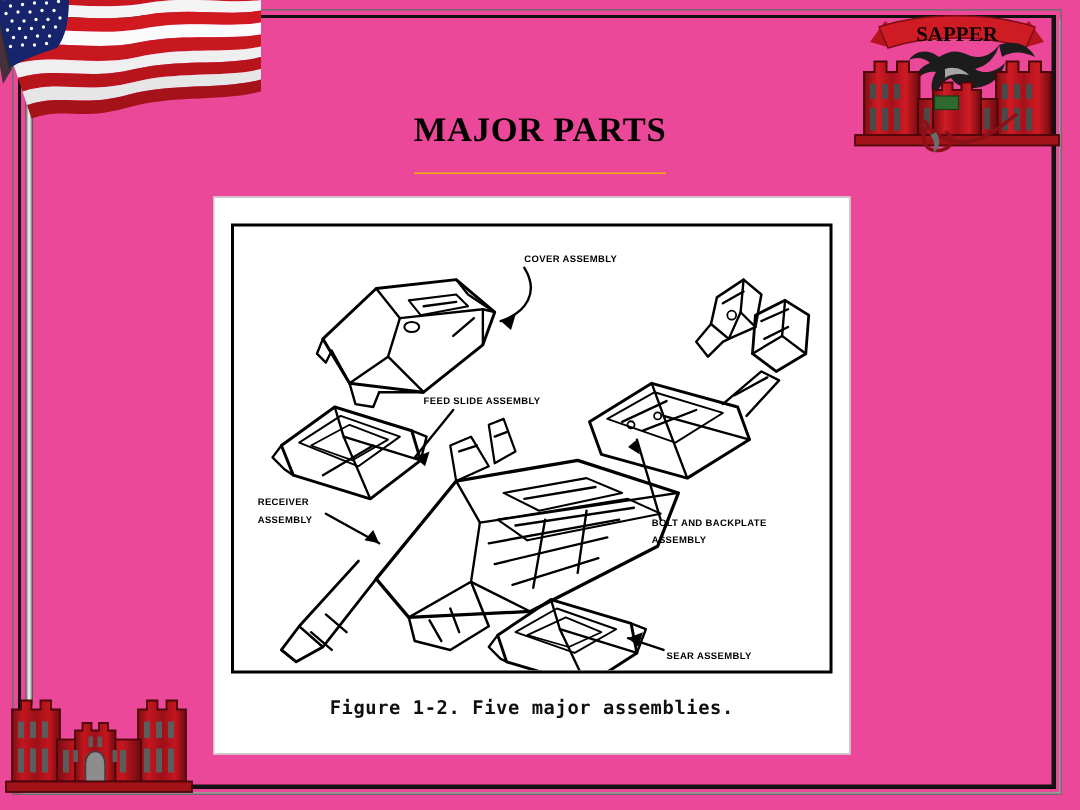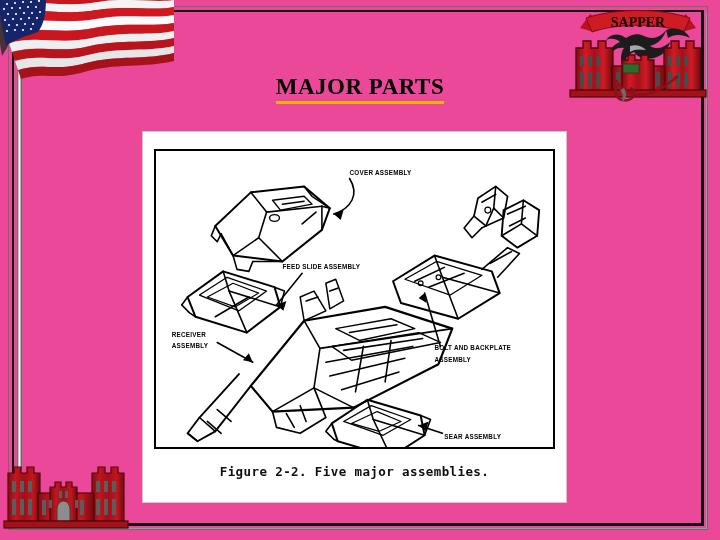--- a/index.html
+++ b/index.html
@@ -102,22 +102,22 @@
     text-align: center;
     font-family: "Liberation Serif", "DejaVu Serif", serif;
     font-weight: bold;
     font-size: 23px;
     letter-spacing: 0.5px;
     color: #000000;
     z-index: 5;
   }
   .title-text {
     display: inline-block;
-    border-bottom: 3px solid #eab308;
-    padding-bottom: 1px;
+    border-bottom: 1px solid #eab308;
+    padding-bottom: 15px;
   }
 
   
   .picture {
     position: absolute;
     left: 142px;
     top: 131px;
     width: 425px;
     height: 372px;
     background: #ffffff;
@@ -477,16 +477,16 @@
         <text class="lbl" x="196" y="22" text-anchor="start">COVER ASSEMBLY</text>
         <text class="lbl" x="128" y="118" text-anchor="start">FEED SLIDE ASSEMBLY</text>
         <text class="lbl" x="16" y="186" text-anchor="start">RECEIVER</text>
         <text class="lbl" x="16" y="198" text-anchor="start">ASSEMBLY</text>
         <text class="lbl" x="282" y="200" text-anchor="start">BOLT AND BACKPLATE</text>
         <text class="lbl" x="282" y="212" text-anchor="start">ASSEMBLY</text>
         <text class="lbl" x="292" y="290" text-anchor="start">SEAR ASSEMBLY</text>
       </svg>
     </div>
 
-    <div class="fig-caption">Figure 2-2.  Five major assemblies.</div>
+    <div class="fig-caption">Figure 1-2.  Five major assemblies.</div>
   </div>
 
 </div>
 
 </body></html>

